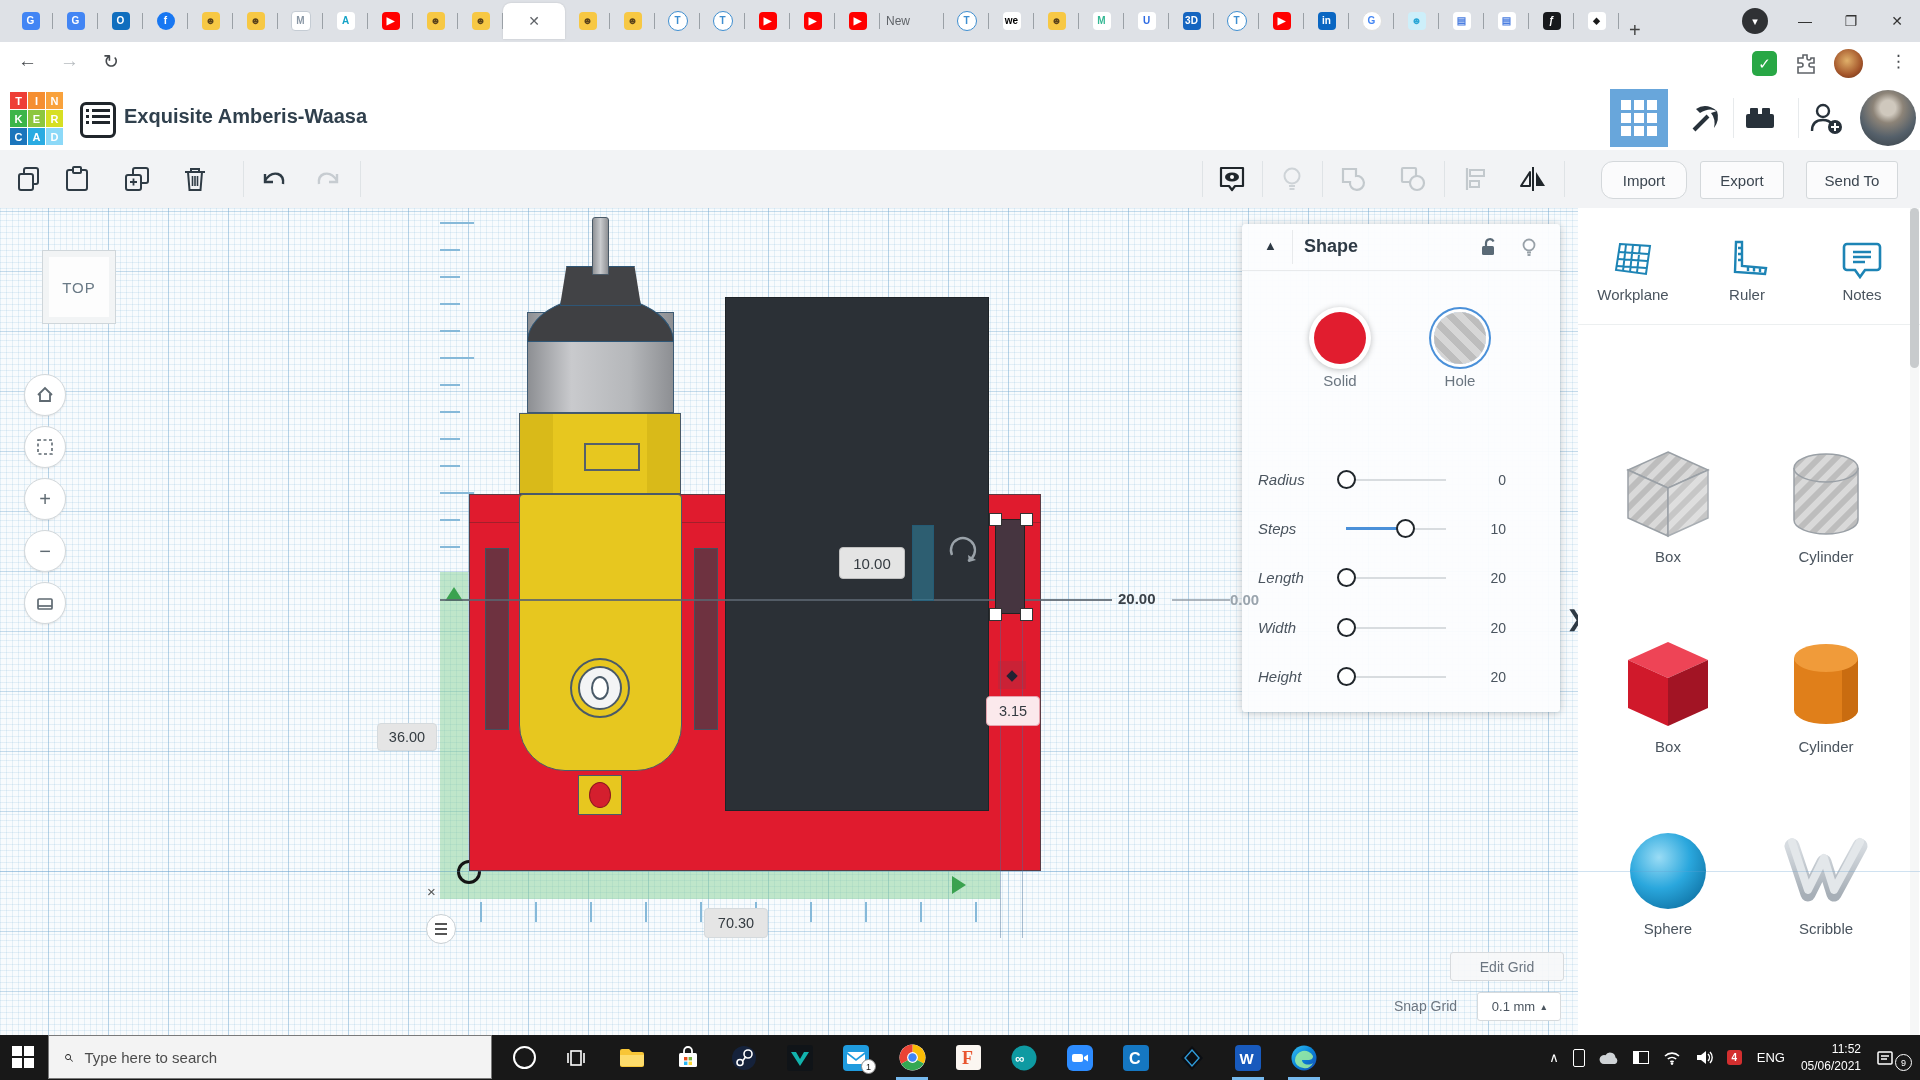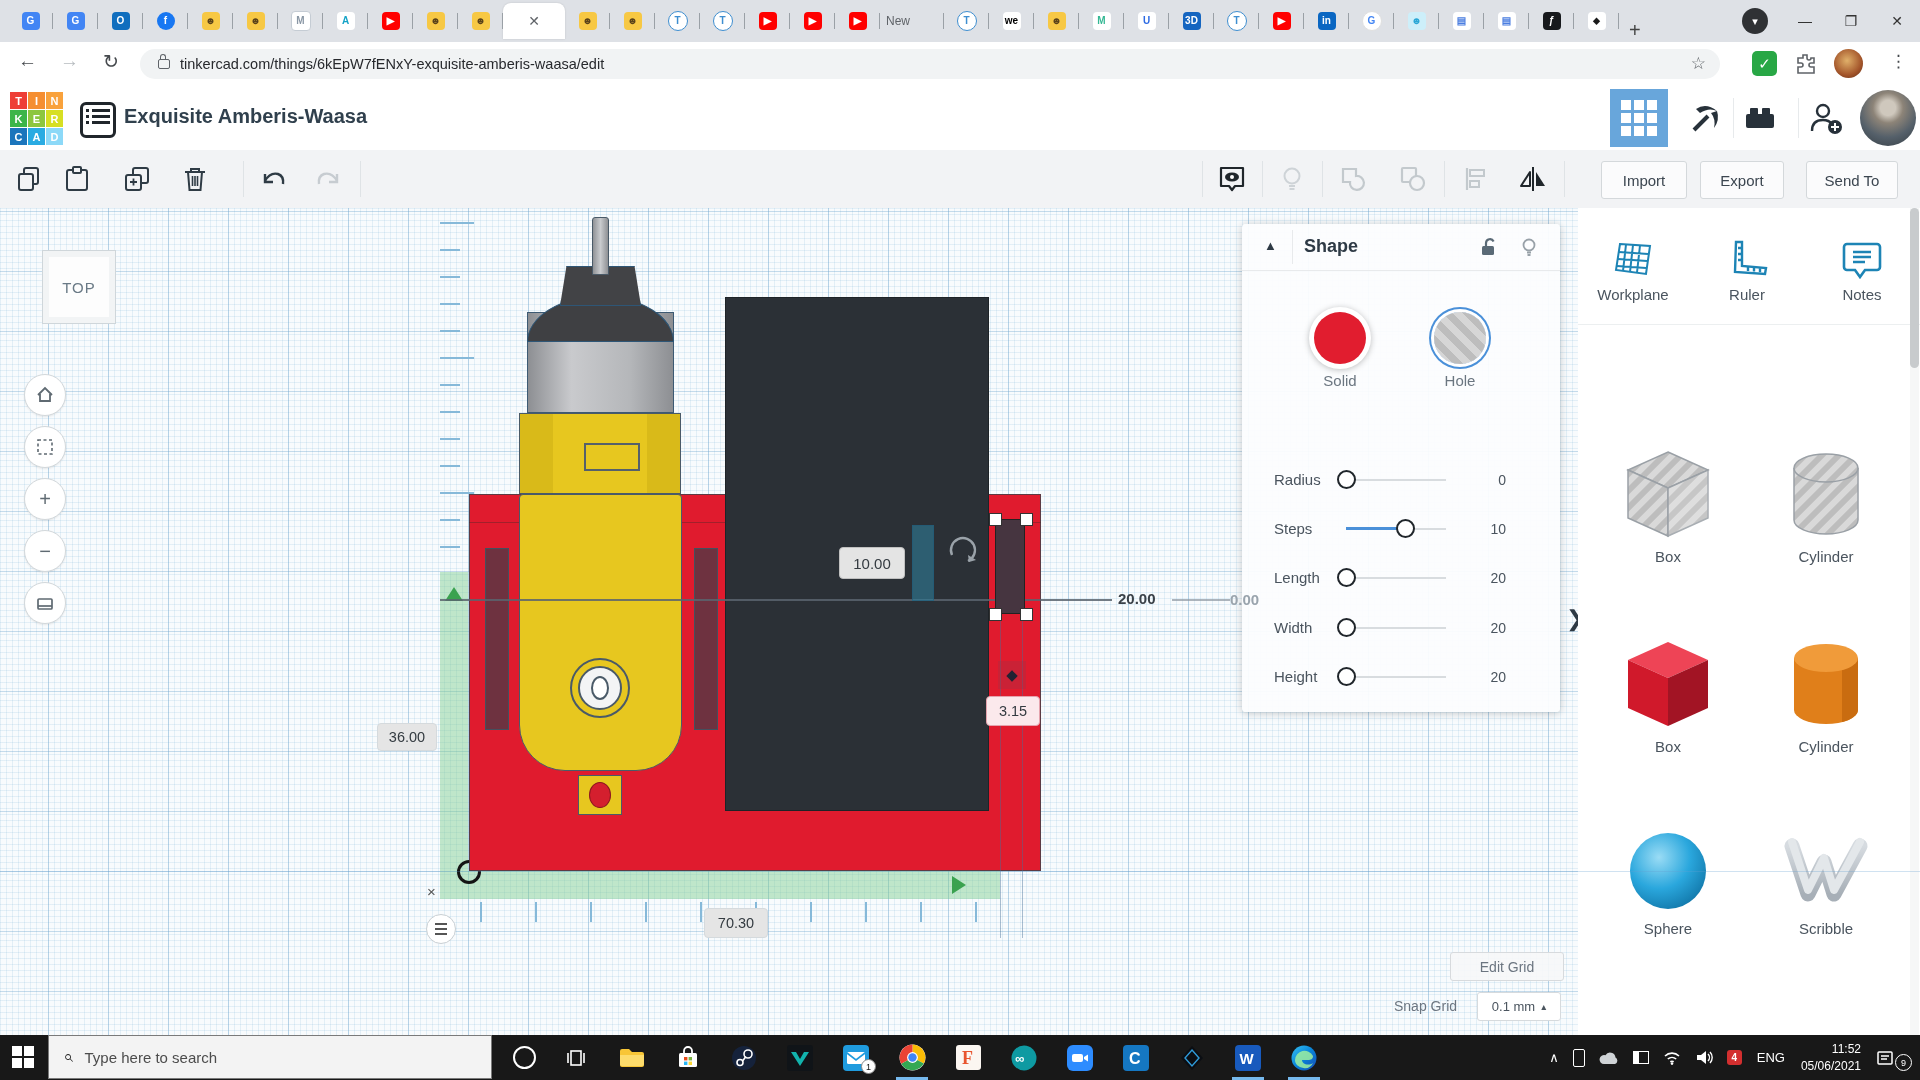--- a/index.html
+++ b/index.html
@@ -82,21 +82,21 @@
   .panel{position:absolute;left:1242px;top:16px;width:318px;height:488px;background:rgba(252,253,254,.94);
     border-radius:4px;box-shadow:0 1px 8px rgba(0,0,0,.22);z-index:30;}
   .panel-hd{position:absolute;left:0;top:0;right:0;height:46px;border-bottom:1px solid #e8eaec;}
   .panel-hd .tri{position:absolute;left:22px;top:14px;font-size:13px;color:#2e3a45;}
   .panel-hd .vdiv{position:absolute;left:50px;top:6px;width:1px;height:34px;background:#e8eaec;}
   .panel-title{position:absolute;left:62px;top:12px;font-size:18px;font-weight:bold;color:#2e3a45;}
   .panel-ic{position:absolute;top:12px;width:22px;height:22px;}
   .bigcircle{position:absolute;width:52px;height:52px;border-radius:50%;}
   .circ-label{position:absolute;top:148px;width:80px;text-align:center;font-size:15px;color:#6b7680;}
   .srow{position:absolute;left:0;width:318px;height:20px;}
-  .srow .slabel{position:absolute;left:32px;top:1px;font-size:15px;color:#4a545e;}
+  .srow .slabel{position:absolute;left:16px;top:1px;font-size:15px;color:#4a545e;font-style:italic;}
   .srow .track{position:absolute;left:104px;top:9px;width:100px;height:2px;background:#d8dcdf;}
   .srow .fill{position:absolute;left:104px;top:8px;width:59px;height:3px;background:#4a90d9;}
   .srow .knob{position:absolute;top:0;width:15px;height:15px;border-radius:50%;background:#fff;border:2px solid #20262b;}
   .srow .sval{position:absolute;left:224px;top:2px;width:40px;text-align:right;font-size:14px;color:#4a545e;}
   .chevron{position:absolute;left:1566px;top:398px;font-size:22px;color:#2e3a45;z-index:32;}
   
   .sidebar{position:absolute;left:1578px;top:0;width:342px;height:827px;background:#fff;z-index:40;}
   .stool{position:absolute;width:100px;text-align:center;}
   .stool .lbl{font-size:15px;color:#4a545e;margin-top:4px;}
   .sb-divider{position:absolute;left:0;top:116px;width:342px;height:1px;background:#eceff0;}
@@ -252,25 +252,20 @@
       <span class="wc">—</span>
       <span class="wc">❐</span>
       <span class="wc">✕</span>
     </div>
   </div>
 
   <div class="urlbar">
     <span class="navic" style="left:18px;">←</span>
     <span class="navic" style="left:60px;color:#b6bbbf;">→</span>
     <span class="navic" style="left:103px;">↻</span>
-    <div class="omnibox">
-      <span class="lock"></span>
-      <span class="url-text">tinkercad.com/things/6kEpW7fENxY-exquisite-amberis-waasa/edit</span>
-      <span class="star">☆</span>
-    </div>
     <div class="ext-check">✓</div>
     <svg class="abs" style="left:1794px;top:11px;" width="22" height="22" viewBox="0 0 22 22">
       <path d="M9 2h4v3a2 2 0 0 0 4 0h3v5h-3a2 2 0 0 0 0 4h3v6H4V14H7a2 2 0 0 0 0-4H4V5h5z" fill="none" stroke="#5f6368" stroke-width="1.6"></path>
     </svg>
     <div class="chr-avatar"></div>
     <span class="kebab">⋮</span>
   </div>
 
   <div class="tc-header">
     <div class="logo" id="tc-logo">
@@ -377,21 +372,21 @@
       <path d="M7 4v22" stroke="#c3c9cd" stroke-width="2.2"></path>
       <rect x="10" y="6" width="14" height="6" fill="none" stroke="#c3c9cd" stroke-width="2"></rect>
       <rect x="10" y="17" width="9" height="6" fill="none" stroke="#c3c9cd" stroke-width="2"></rect>
     </svg>
     <svg class="tb-ic" style="left:1518px;" viewBox="0 0 30 30">
       <path d="M15 3v24" stroke="#20262b" stroke-width="2"></path>
       <path d="M12 8v14H3z" fill="none" stroke="#20262b" stroke-width="2" stroke-linejoin="round"></path>
       <path d="M18 8v14h9z" fill="#20262b"></path>
     </svg>
     <div class="tb-div" style="left:1564px;"></div>
-    <div class="tb-btn" style="left:1601px;width:84px;">Import</div>
+    <div class="tb-btn" style="left:1601px;width:84px;border-radius:12px;">Import</div>
     <div class="tb-btn" style="left:1700px;width:82px;">Export</div>
     <div class="tb-btn" style="left:1806px;width:90px;">Send To</div>
   </div>
 
   <div class="ws">
     <div class="canvas"></div>
 
     <div class="viewcube">TOP</div>
 
     <div class="ltool" style="top:166px;">

